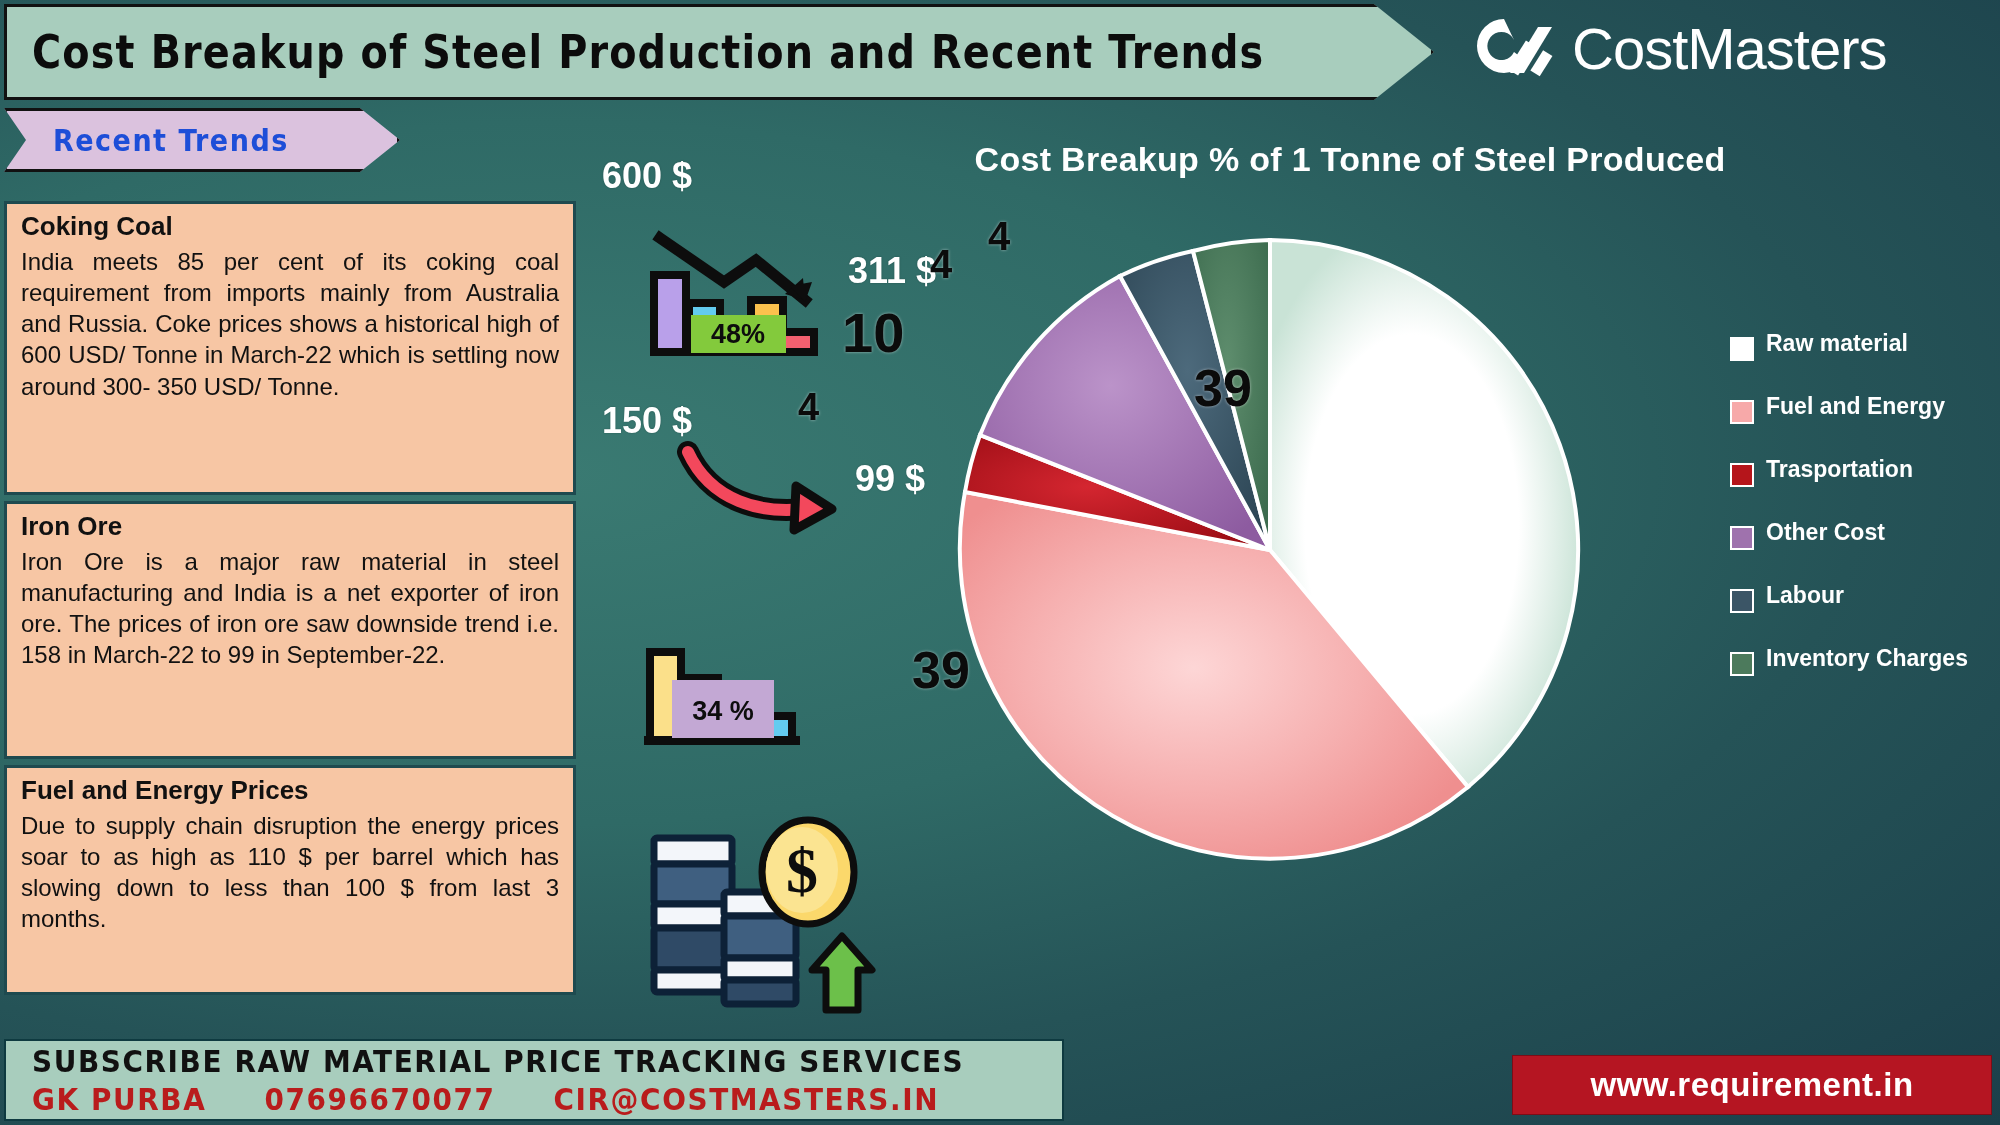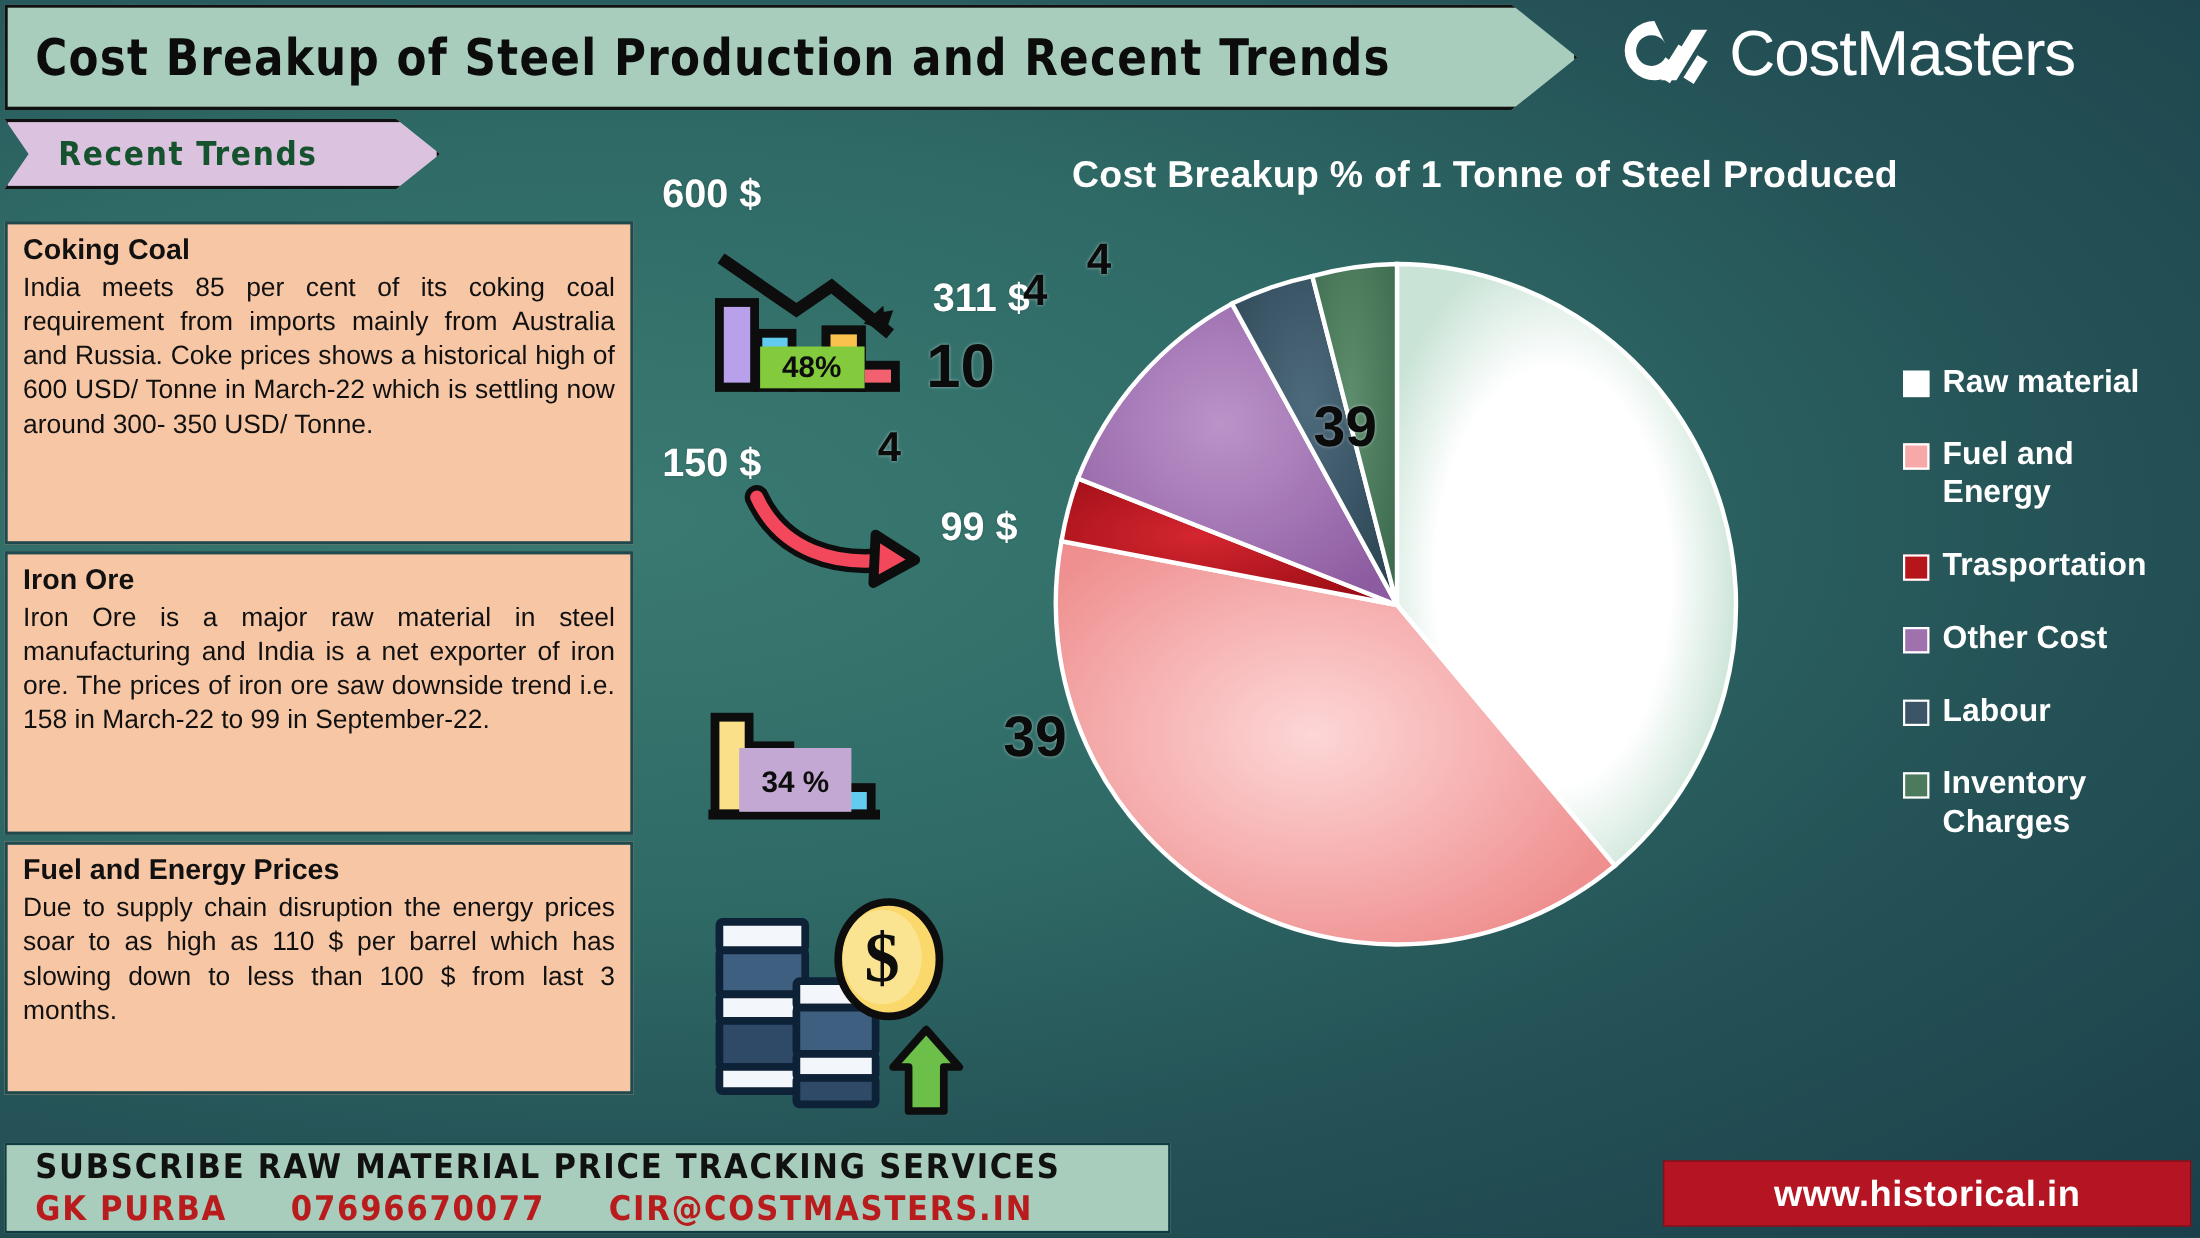--- a/index.html
+++ b/index.html
@@ -41,21 +41,21 @@
 
   
   .ribbon{
     position:absolute;left:4px;top:108px;width:390px;height:58px;
     background:#dbc2de;border:3px solid #111;
     clip-path:polygon(0 0, calc(100% - 40px) 0, 100% 50%, calc(100% - 40px) 100%, 0 100%, 22px 50%);
     display:flex;align-items:center;
   }
   .ribbon-label{
     font-family:"DejaVu Sans Condensed","Liberation Sans", sans-serif;
-    font-size:30px;font-weight:700;color:#14532d;letter-spacing:1.5px;
+    font-size:30px;font-weight:700;color:#1d4ed8;letter-spacing:1.5px;
     padding-left:46px;white-space:nowrap;
   }
 
   
   .cards{position:absolute;left:4px;top:174px;width:600px;}
   .card{
     background:#f7c6a4;border:3px solid #1e4a4f;
     padding:8px 14px 12px 14px;margin-bottom:6px;width:572px;box-sizing:border-box;
   }
   .card-title{
@@ -89,21 +89,21 @@
 
   .legend{position:absolute;left:1730px;top:330px;width:260px;}
   .legend-item{
     display:flex;align-items:flex-start;gap:12px;margin-bottom:32px;
   }
   .legend-swatch{
     width:24px;height:24px;border:2px solid #fff;box-sizing:border-box;
     flex:0 0 auto;margin-top:7px;
   }
   .legend-label{
-    color:#ffffff;font-size:29px;font-weight:700;line-height:1.18;
+    color:#ffffff;font-size:23px;font-weight:700;line-height:1.18;
   }
 
   
   .footer-band{
     position:absolute;left:4px;bottom:4px;width:1060px;height:82px;
     background:#a8cdbd;border:2px solid #0e3a40;
     display:flex;flex-direction:column;justify-content:center;padding-left:26px;
     box-sizing:border-box;
   }
   .footer-line1{
@@ -306,16 +306,16 @@
   <div class="footer-band">
     <div class="footer-line1">SUBSCRIBE RAW MATERIAL PRICE TRACKING SERVICES</div>
     <div class="footer-line2">
       <span>GK PURBA</span>
       <span>07696670077</span>
       <span>CIR@COSTMASTERS.IN</span>
     </div>
   </div>
 
   <div class="url-badge">
-    <span>www.historical.in</span>
+    <span>www.requirement.in</span>
   </div>
 
 </div>
 
 </body></html>

